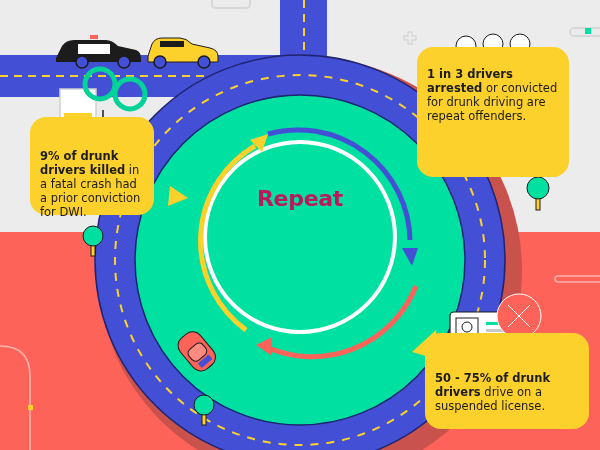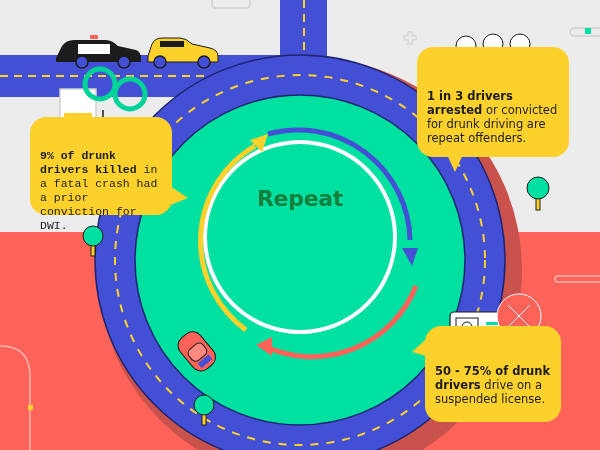--- a/index.html
+++ b/index.html
@@ -1,20 +1,20 @@
 <!DOCTYPE html>
 <html><head>
 <meta charset="utf-8">
 <style>
   html, body { margin: 0; padding: 0; }
   body { width: 600px; height: 450px; overflow: hidden; position: relative; font-family: "DejaVu Sans", sans-serif; background: #ececec; }
   .stage { position: absolute; left: 0; top: 0; width: 600px; height: 450px; }
   .bubble { position: absolute; background: #fdd12b; border-radius: 16px; color: #1c1c1c; font-size: 11.5px; line-height: 14px; padding: 0 10px; box-sizing: border-box; }
   .bubble b { font-weight: 700; }
-  .title { position: absolute; left: 215px; top: 188px; width: 170px; text-align: center; color: #15803d; font-weight: 900; font-size: 22px; line-height: 22px; font-family: "DejaVu Sans", sans-serif; letter-spacing: -0.3px; }
+  .title { position: absolute; left: 215px; top: 188px; width: 170px; text-align: center; color: #be185d; font-weight: 900; font-size: 22px; line-height: 22px; font-family: "DejaVu Sans", sans-serif; letter-spacing: -0.3px; }
   .title span { display: block; }
 </style>
 </head>
 <body>
 
 <div class="stage">
   <svg width="600" height="450" viewBox="0 0 600 450" xmlns="http://www.w3.org/2000/svg" style="position:absolute;left:0;top:0">
 
     <rect x="0" y="0" width="600" height="232" fill="#ececec"></rect>
     <rect x="0" y="232" width="600" height="218" fill="#fe6359"></rect>
@@ -117,24 +117,24 @@
       <rect x="176" y="338" width="40" height="26" rx="10" fill="#fe6359" stroke="#1c1c1c" stroke-width="1"></rect>
       <rect x="190" y="342" width="14" height="18" rx="5" fill="#ff8a80" stroke="#1c1c1c" stroke-width="1"></rect>
       <rect x="206" y="344" width="6" height="14" fill="#4350d6"></rect>
     </g>
   </svg>
 
   <div class="title">
     <span>Repeat</span>
   </div>
 
-  <div class="bubble" style="left:30px;top:117px;width:142px;height:98px;padding-top:32px;font-family:Liberation Mono, monospace;">
+  <div class="bubble" style="left:30px;top:117px;width:124px;height:98px;padding-top:32px;">
     <b>9% of drunk drivers killed</b><span> in a fatal crash had a prior conviction for DWI.</span>
   </div>
 
-  <div class="bubble" style="left:417px;top:47px;width:152px;height:110px;padding-top:42px;">
+  <div class="bubble" style="left:417px;top:47px;width:152px;height:130px;padding-top:20px;">
     <b>1 in 3 drivers arrested</b><span> or convicted for drunk driving are repeat offenders.</span>
   </div>
 
-  <div class="bubble" style="left:425px;top:326px;width:136px;height:96px;padding-top:38px;">
+  <div class="bubble" style="left:425px;top:333px;width:164px;height:96px;padding-top:38px;">
     <b>50 - 75% of drunk drivers</b><span> drive on a suspended license.</span>
   </div>
 </div>
 
 </body></html>

